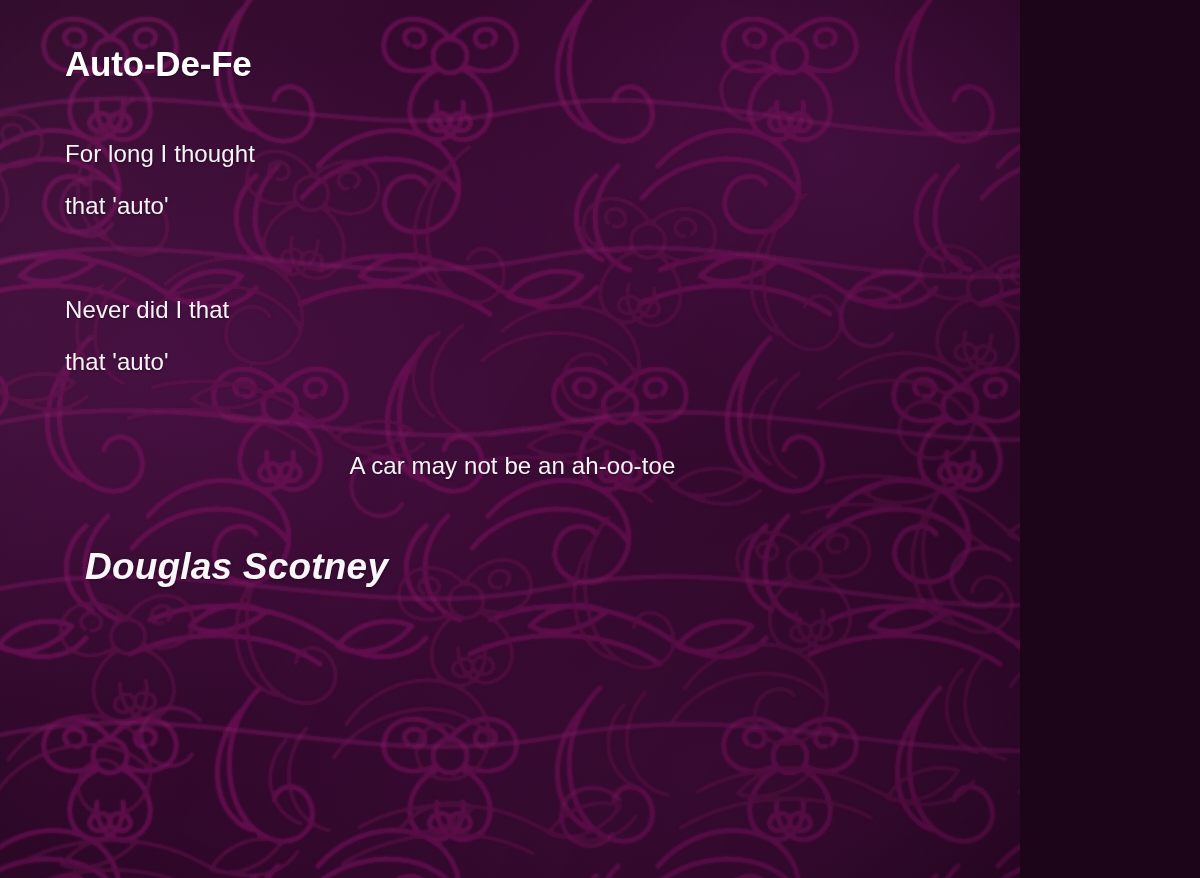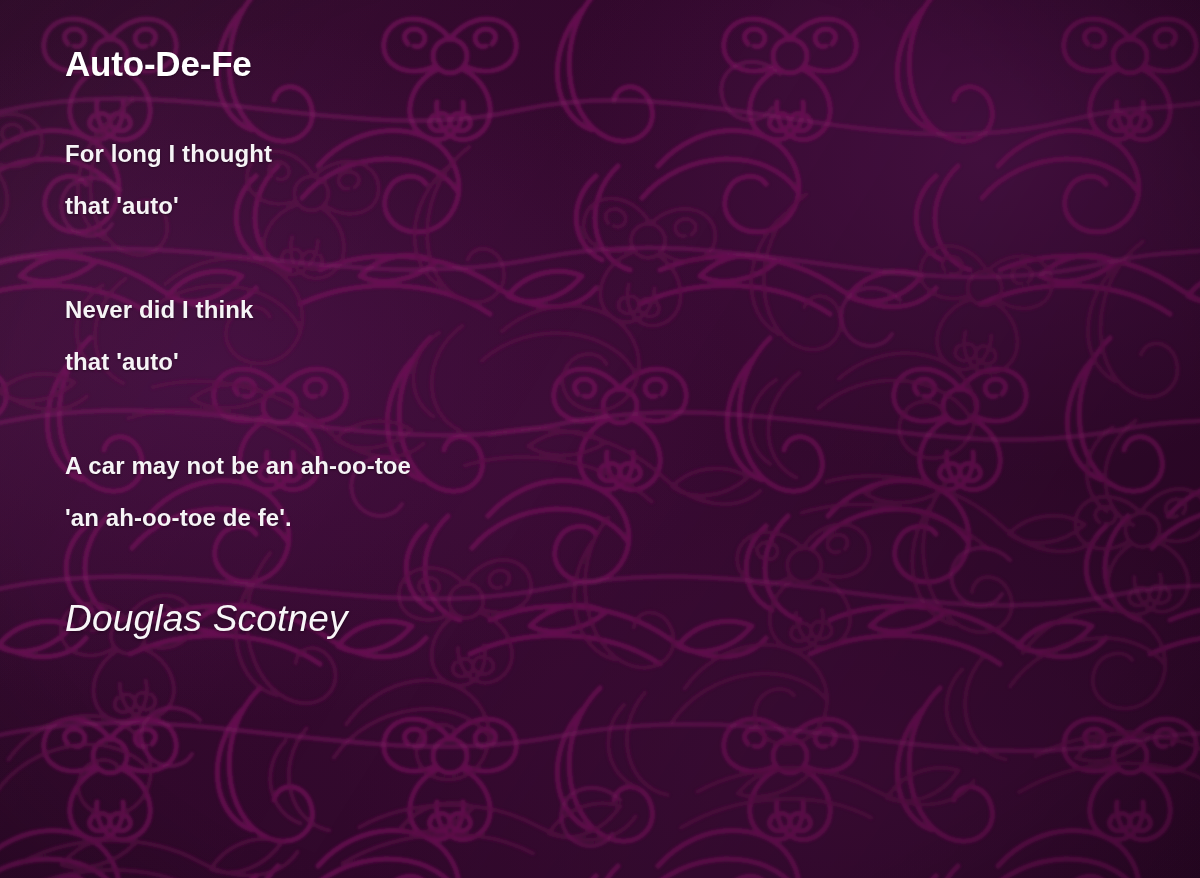--- a/index.html
+++ b/index.html
@@ -4,21 +4,21 @@
 <title>Auto-De-Fe Poem</title>
 <style>
   html, body {
     margin: 0;
     padding: 0;
     background: #1d0519;
   }
 
   .poem-card {
     position: relative;
-    width: 1200px;
+    width: 1020px;
     height: 878px;
     overflow: hidden;
     background-color: #340a2e;
     font-family: "Liberation Sans", "DejaVu Sans", sans-serif;
     -webkit-font-smoothing: antialiased;
   }
 
   
   .bg-layer {
     position: absolute;
@@ -71,41 +71,42 @@
   }
 
   .stanzas {
     margin-top: 42px;
   }
 
   .stanza {
     margin: 0 0 52px 0;
   }
 
-  .stanza:last-child { margin-bottom: 0; }
+  .stanza:last-child { margin-bottom: 0; text-align: center; }
 
   .poem-line {
     color: #f6f4f6;
     font-size: 24px;
-    font-weight: bold;
+    font-weight: normal;
     line-height: 52px;
     letter-spacing: 0.1px;
     white-space: pre;
     text-shadow: 0 1px 2px rgba(20,2,16,0.50);
   }
 
   .poem-author {
     margin-top: 52px;
     color: #f8f6f8;
     font-size: 37px;
     font-style: italic;
-    font-weight: normal;
+    font-weight: bold;
     line-height: 46px;
     letter-spacing: 0.2px;
     text-shadow: 0 1px 3px rgba(20,2,16,0.55);
+    margin-left: 20px;
   }
 </style>
 </head>
 <body>
 
 <div class="poem-card">
 
   <div class="bg-layer bg-base"></div>
 
   <div class="bg-layer bg-damask">
@@ -230,27 +231,26 @@
     <h1 class="poem-title">Auto-De-Fe</h1>
 
     <div class="stanzas">
 
       <div class="stanza">
         <div class="poem-line">For long I thought</div>
         <div class="poem-line">that 'auto'</div>
       </div>
 
       <div class="stanza">
-        <div class="poem-line">Never did I think</div>
+        <div class="poem-line">Never did I that</div>
         <div class="poem-line">that 'auto'</div>
       </div>
 
       <div class="stanza">
         <div class="poem-line">A car may not be an ah-oo-toe</div>
-        <div class="poem-line">'an ah-oo-toe de fe'.</div>
       </div>
 
     </div>
 
     <div class="poem-author">Douglas Scotney</div>
 
   </div>
 
 </div>
 

